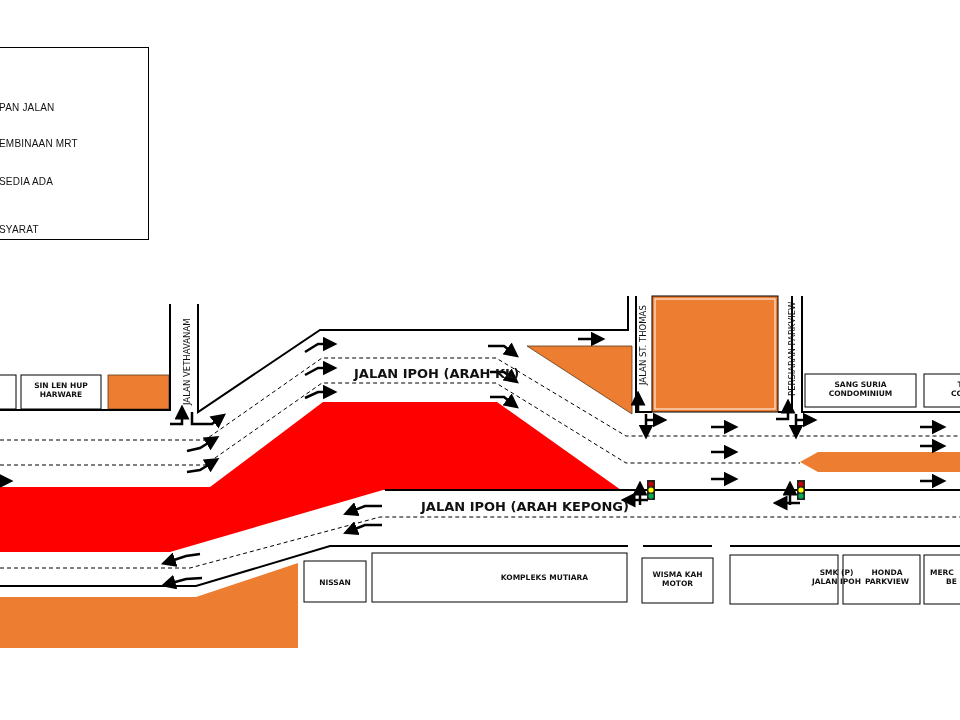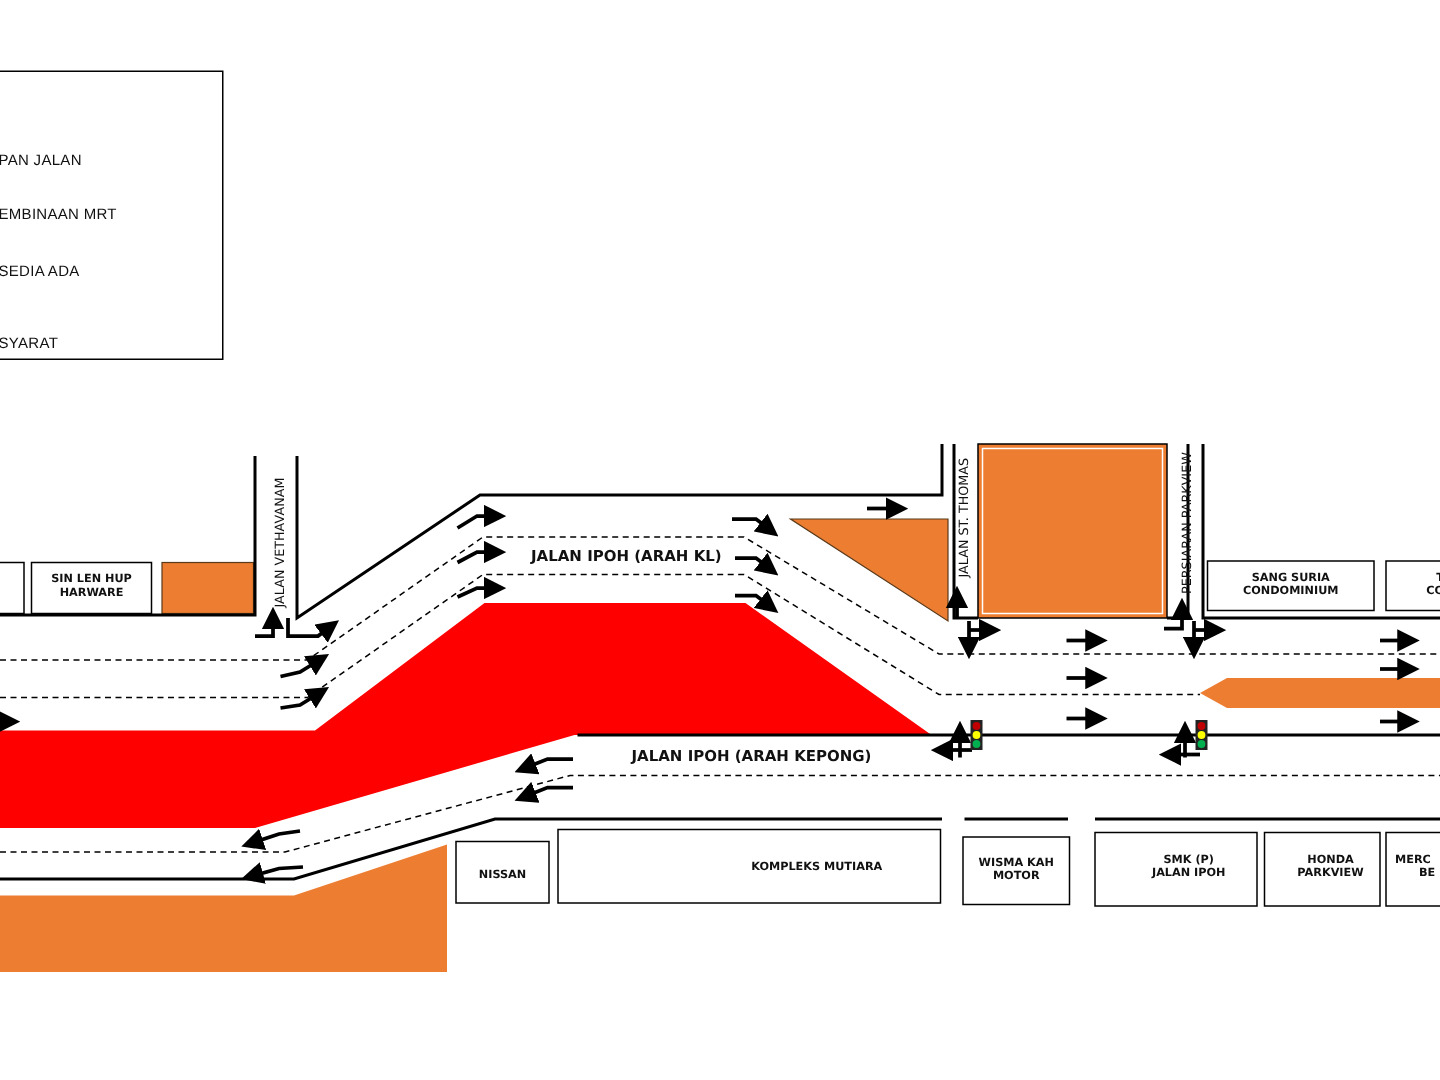--- a/index.html
+++ b/index.html
@@ -128,21 +128,21 @@
     <rect x="642" y="558" width="71" height="45"></rect>
     <rect x="730" y="555" width="108" height="49"></rect>
     <rect x="843" y="555" width="77" height="49"></rect>
     <rect x="924" y="555" width="40" height="49"></rect>
   </g>
 </svg>
 
 <style>
   .t { position: absolute; font-family: "DejaVu Sans", sans-serif; font-weight: bold; color: #111;
        white-space: nowrap; text-align: center; line-height: 1.25; }
-  .road { font-size: 10px; }
+  .road { font-size: 13px; }
   .bld { font-size: 7.5px; }
   .vert { position: absolute; font-family: "DejaVu Sans", sans-serif; font-size: 8.5px; color: #111;
           white-space: nowrap; transform: rotate(-90deg); transform-origin: left top; }
 </style>
 
 <div class="t road" style="left:354px; top:366px;">JALAN IPOH (ARAH KL)</div>
 <div class="t road" style="left:421px; top:499px;">JALAN IPOH (ARAH KEPONG)</div>
 
 <div class="vert" style="left:182px; top:405px;">JALAN VETHAVANAM</div>
 <div class="vert" style="left:638px; top:385px;">JALAN ST. THOMAS</div>
@@ -160,21 +160,21 @@
   <div>T</div>
   <div>CON</div>
 </div>
 
 <div class="t bld" style="left:304px; top:578px; width:62px;">NISSAN</div>
 <div class="t bld" style="left:372px; top:573px; width:255px;padding-left:45px;">KOMPLEKS MUTIARA</div>
 <div class="t bld" style="left:642px; top:570px; width:71px;">
   <div>WISMA KAH</div>
   <div>MOTOR</div>
 </div>
-<div class="t bld" style="left:730px; top:568px; width:125px;">
+<div class="t bld" style="left:730px; top:568px; width:125px;padding-left:44px;">
   <div>SMK (P)</div>
   <div>JALAN IPOH</div>
 </div>
 <div class="t bld" style="left:843px; top:568px; width:88px;">
   <div>HONDA</div>
   <div>PARKVIEW</div>
 </div>
 <div class="t bld" style="left:930px; top:568px; width:60px; text-align:left;">
   <div>MERC</div>
   <div style="padding-left:16px;">BE</div>

